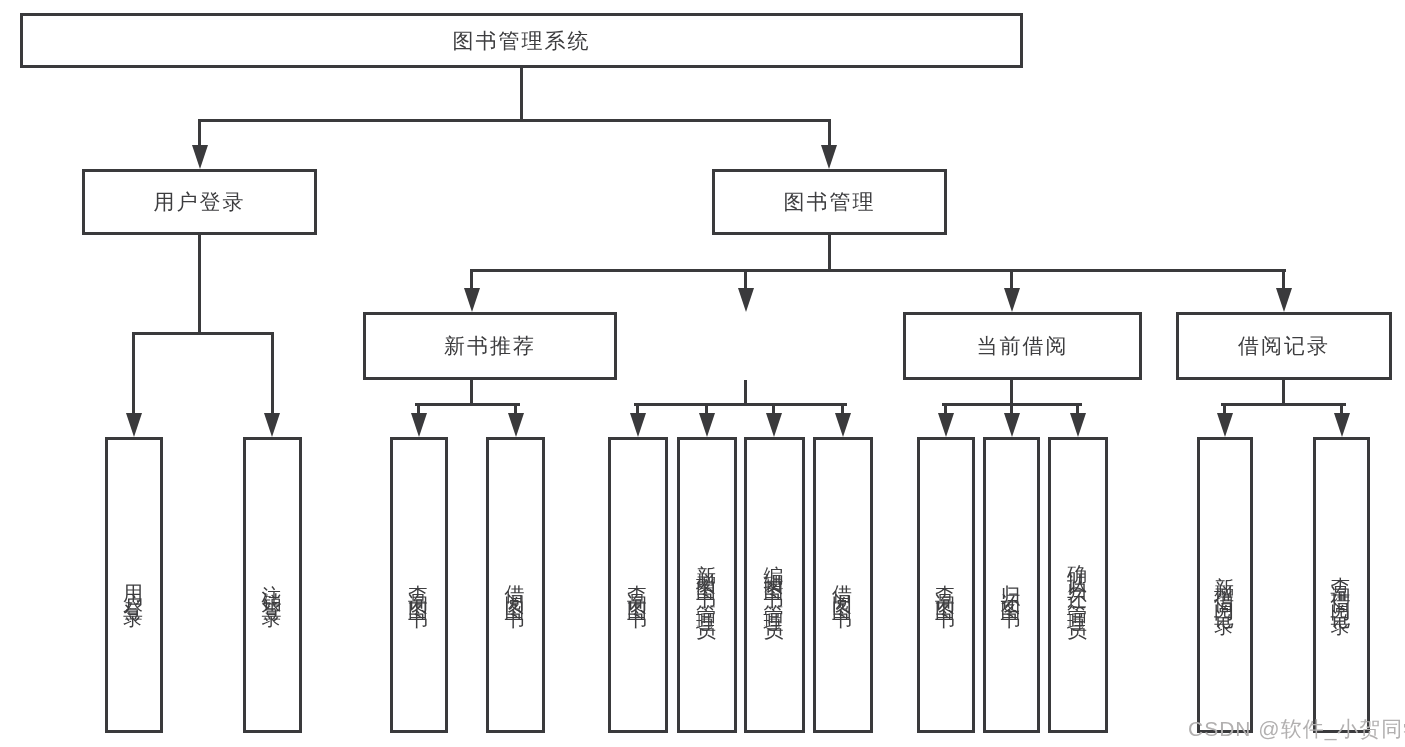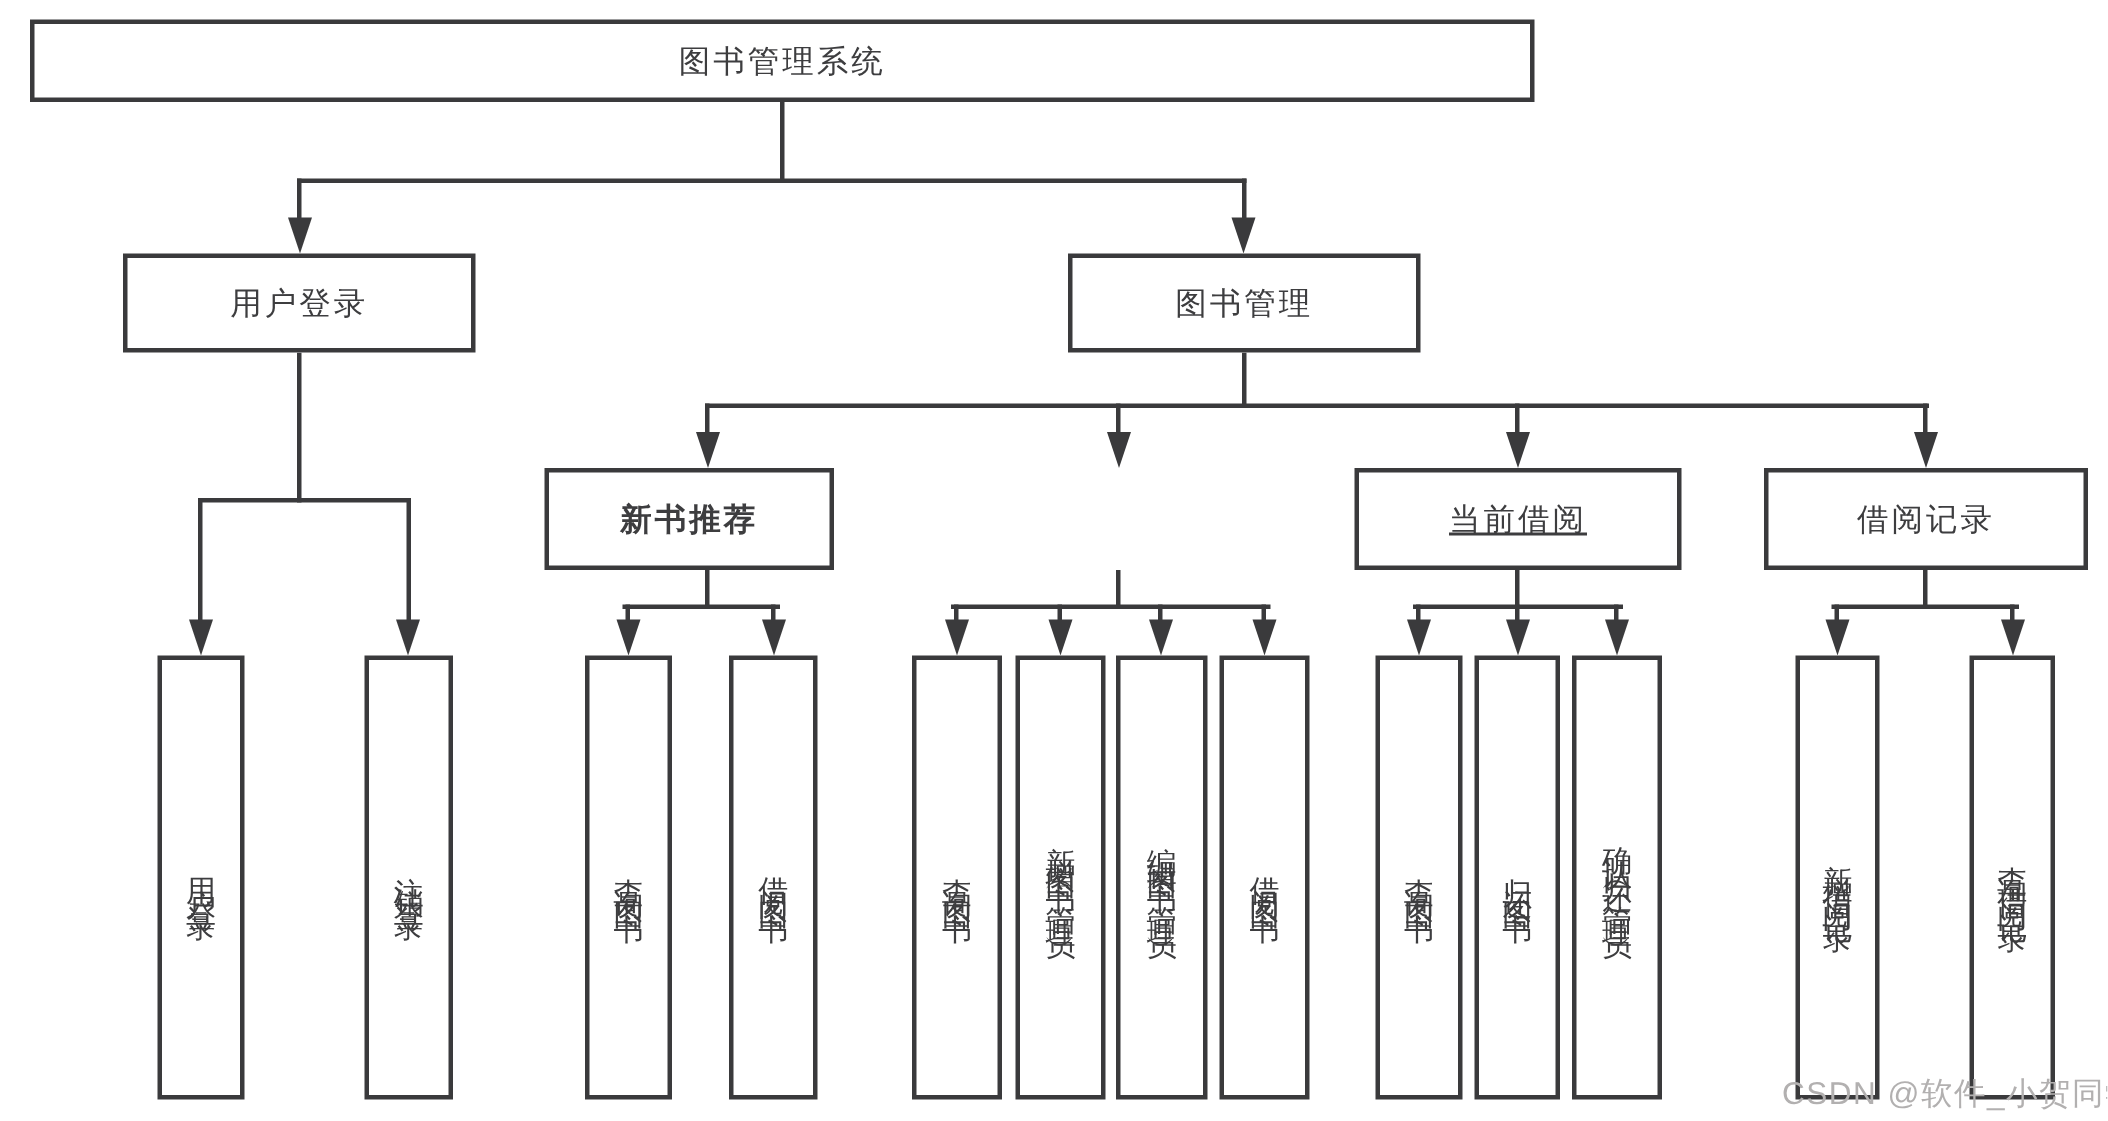--- a/index.html
+++ b/index.html
@@ -56,24 +56,24 @@
   <div class="l" style="left:470px; top:269px; width:816px; height:3px;"></div>
   <div class="l" style="left:470px; top:269px; width:3px; height:21px;"></div>
   <div class="arr" style="left:464px; top:288px;"></div>
   <div class="l" style="left:744px; top:269px; width:3px; height:21px;"></div>
   <div class="arr" style="left:738px; top:288px;"></div>
   <div class="l" style="left:1010px; top:269px; width:3px; height:21px;"></div>
   <div class="arr" style="left:1004px; top:288px;"></div>
   <div class="l" style="left:1282px; top:269px; width:3px; height:21px;"></div>
   <div class="arr" style="left:1276px; top:288px;"></div>
 
-  <div class="hbox" style="left:363px; top:312px; width:193px; height:68px;font-weight:bold;">
+  <div class="hbox" style="left:363px; top:312px; width:254px; height:68px;">
     <span>新书推荐</span>
   </div>
-  <div class="hbox" style="left:903px; top:312px; width:218px; height:68px;text-decoration:underline;">
+  <div class="hbox" style="left:903px; top:312px; width:239px; height:68px;">
     <span>当前借阅</span>
   </div>
   <div class="hbox" style="left:1176px; top:312px; width:216px; height:68px;">
     <span>借阅记录</span>
   </div>
 
   <div class="l" style="left:198px; top:235px; width:3px; height:100px;"></div>
   <div class="l" style="left:132px; top:332px; width:142px; height:3px;"></div>
   <div class="l" style="left:132px; top:332px; width:3px; height:83px;"></div>
   <div class="arr" style="left:126px; top:413px;"></div>

